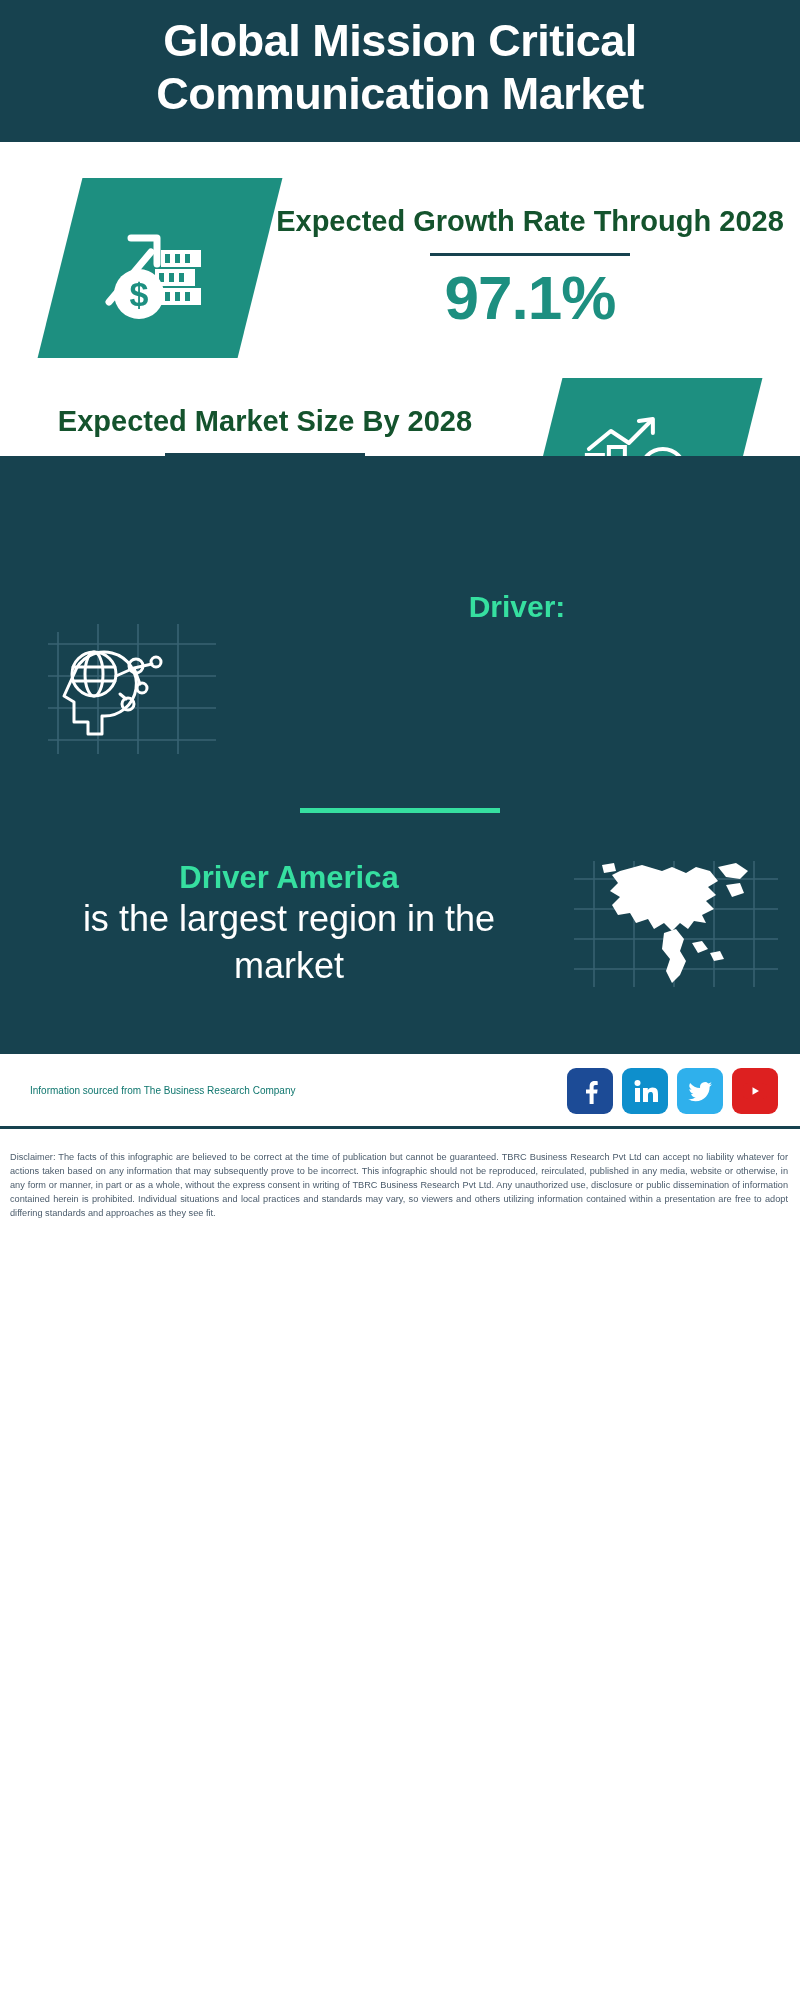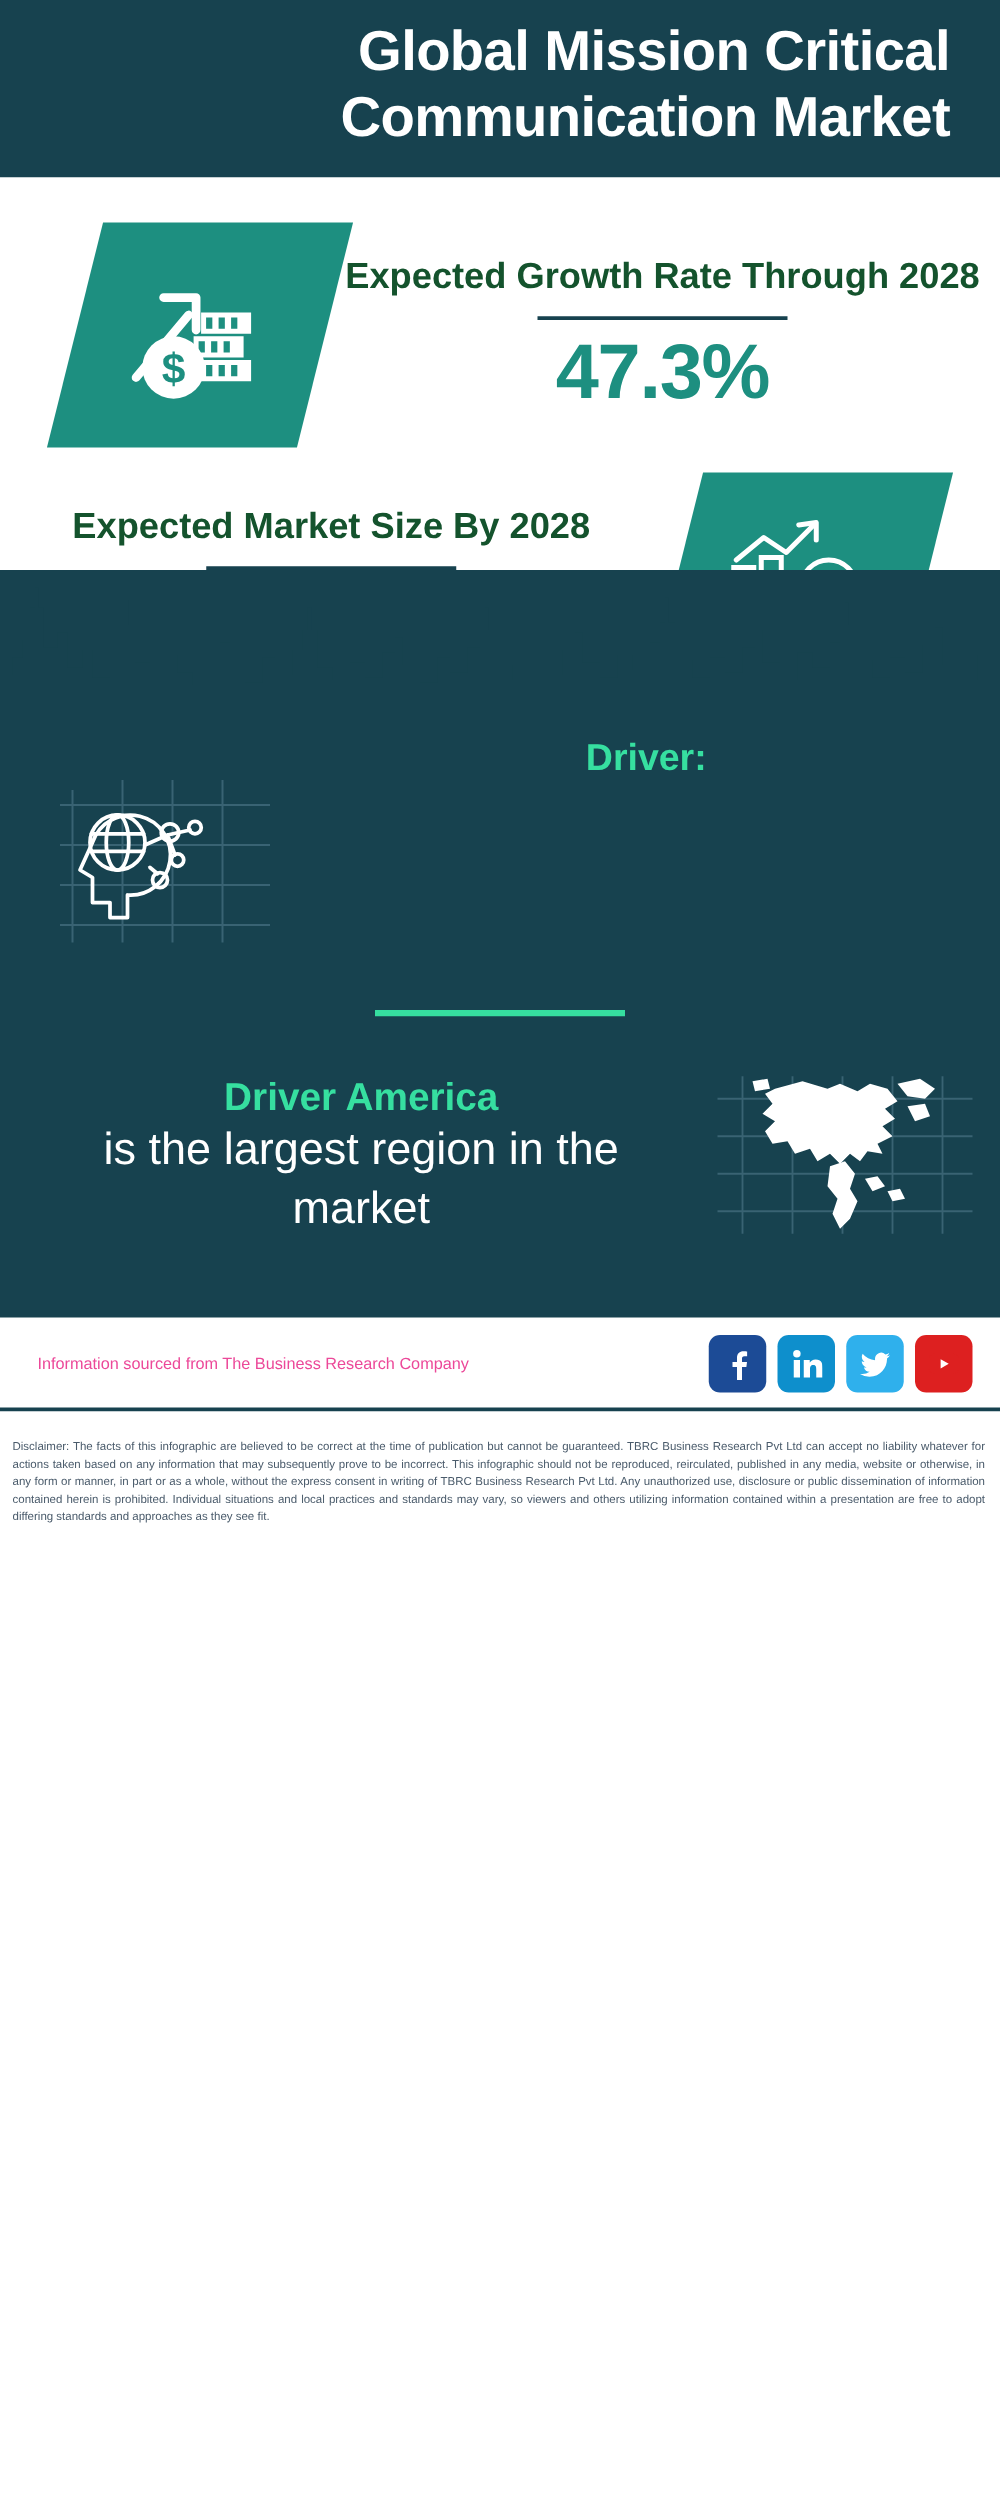--- a/index.html
+++ b/index.html
@@ -11,21 +11,21 @@
     min-height:2000px;
     position:relative;
     overflow-x:hidden;
   }
   .infographic { width:800px; position:relative; }
 
   
   .header {
     background:#17424f;
     padding:14px 40px 22px;
-    text-align:right;
+    text-align:center;
   }
   .header h1 {
     color:#ffffff;
     font-size:45px;
     line-height:1.18;
     font-weight:bold;
     letter-spacing:-0.5px;
   }
 
   
@@ -132,22 +132,22 @@
   
   .footer-bar {
     background:#ffffff;
     display:flex;
     align-items:center;
     padding:14px 22px 12px 30px;
     border-bottom:3px solid #17424f;
   }
   .footer-src { flex:1 1 auto; }
   .footer-src div {
-    color:#ec4899;
-    font-size:13px;
+    color:#0f766e;
+    font-size:10px;
     line-height:1.55;
   }
   .socials { display:flex; gap:9px; flex:0 0 auto; }
   .social {
     width:46px; height:46px;
     border-radius:9px;
     display:flex; align-items:center; justify-content:center;
   }
   .social svg { display:block; }
 
@@ -188,21 +188,21 @@
           <rect x="80" y="86" width="5" height="9" fill="#1d8f80"></rect>
           <rect x="90" y="86" width="5" height="9" fill="#1d8f80"></rect>
           <circle cx="44" cy="88" r="25" fill="#fff"></circle>
           <text x="44" y="100" font-family="Liberation Sans, sans-serif" font-size="34" font-weight="bold" fill="#1d8f80" text-anchor="middle">$</text>
         </svg>
       </span>
     </div>
     <div class="stat-text">
       <div class="stat-label">Expected Growth Rate Through 2028</div>
       <div class="stat-rule"></div>
-      <div class="stat-value">47.3%</div>
+      <div class="stat-value">97.1%</div>
     </div>
   </div>
 
   <div class="stat-row size">
     <div class="stat-text">
       <div class="stat-label">Expected Market Size By 2028</div>
       <div class="stat-rule"></div>
       <div class="stat-value">$28.55 Bn</div>
     </div>
     <div class="badge right">

